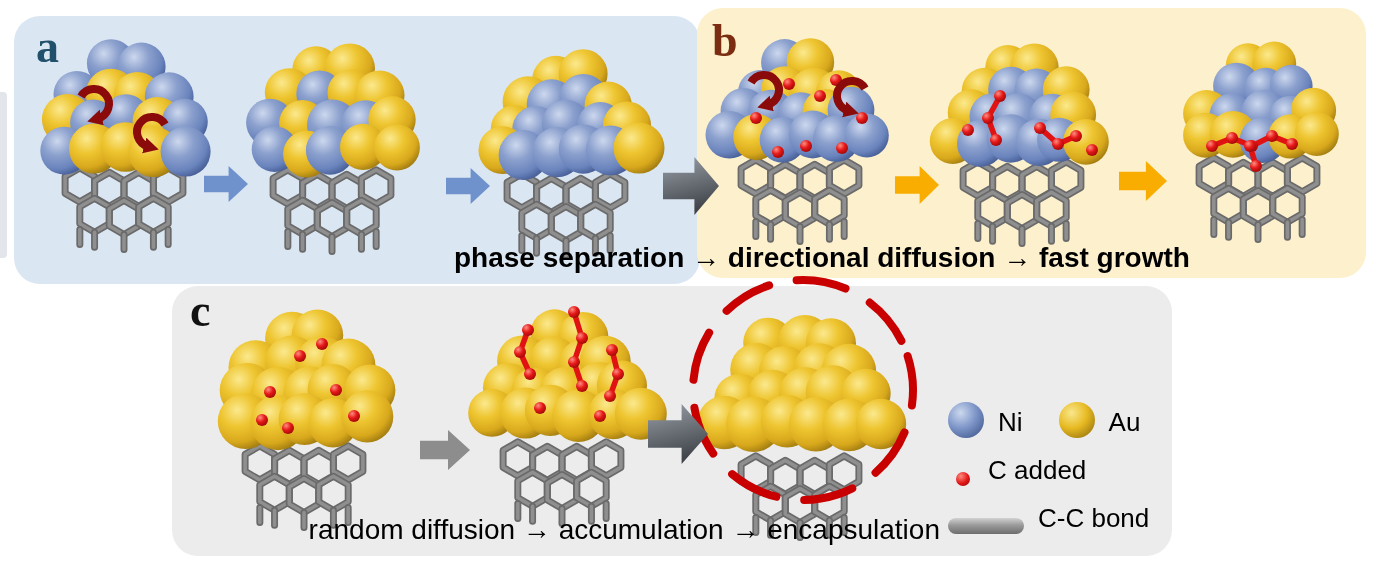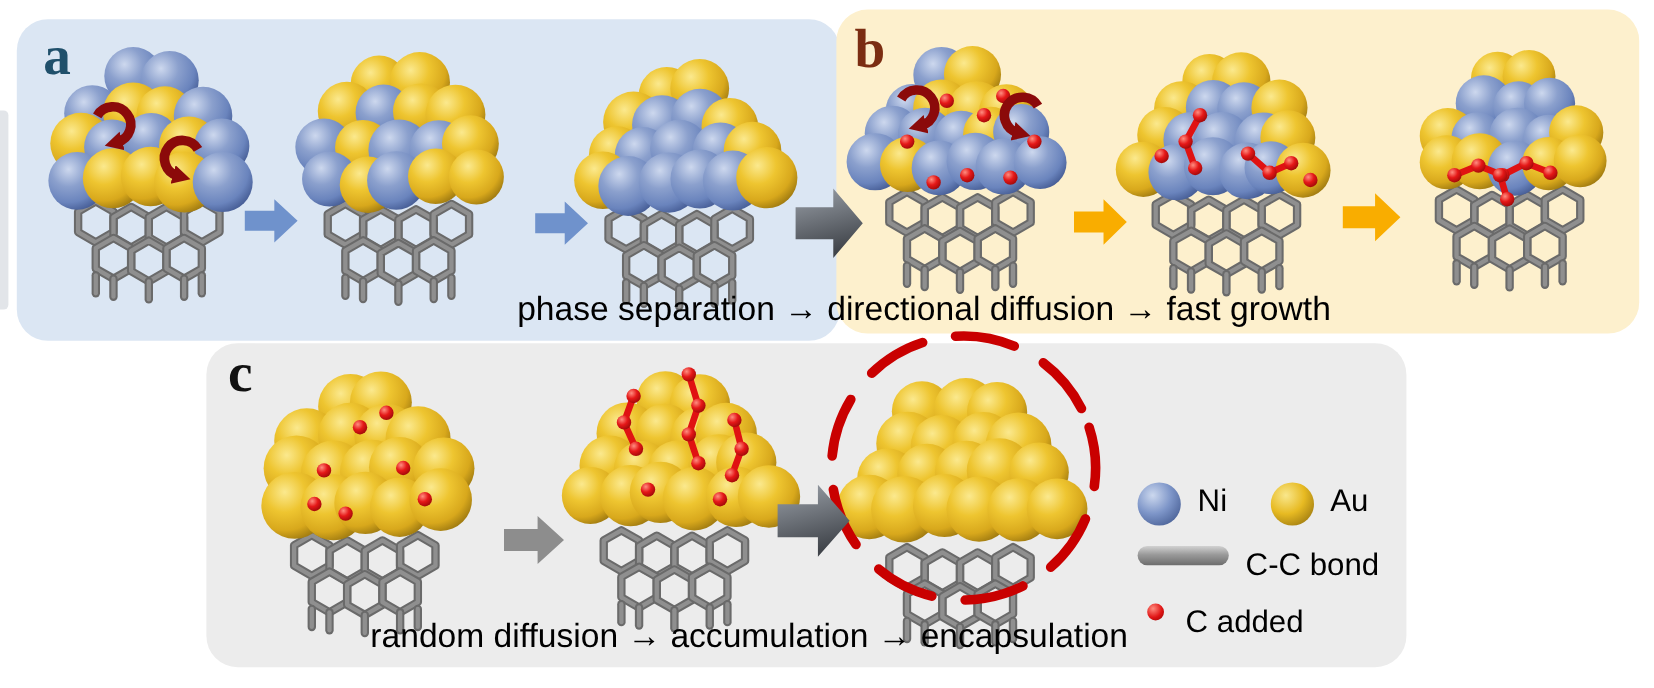--- a/index.html
+++ b/index.html
@@ -17,24 +17,24 @@
     position:absolute;z-index:3;font-family:"Liberation Serif", serif;
     font-weight:bold;font-size:46px;line-height:1;
   }
   .plabel-a{left:36px;top:24px;color:var(--label_a,#20506b);}
   .plabel-b{left:712px;top:18px;color:var(--label_b,#7b2d12);}
   .plabel-c{left:190px;top:288px;color:var(--label_c,#111111);}
   .caption{
     position:absolute;z-index:3;color:var(--caption_text,#000);
     font-size:28px;white-space:nowrap;text-align:center;
   }
-  .caption-ab{left:430px;top:242px;width:680px;}
+  .caption-ab{left:454px;top:242px;width:680px;font-weight:bold;}
   .caption-c{left:180px;top:514px;width:760px;text-align:right;}
   .legend{position:absolute;z-index:3;left:948px;top:402px;font-size:26px;color:#000;}
-  .lrow{display:flex;align-items:flex-start;margin-bottom:17px;}
+  .lrow{display:flex;align-items:flex-end;margin-bottom:17px;}
   .atom{width:36px;height:36px;border-radius:50%;flex:none;}
   .atom-ni{background:radial-gradient(circle at 35% 30%, #ccd8ee, #7d95c8 45%, #41588e 90%);margin-right:14px;}
   .atom-au{background:radial-gradient(circle at 35% 30%, #f9e78c, #e7ba22 45%, #95720e 90%);margin-left:36px;margin-right:14px;}
   .rod{
     width:76px;height:16px;border-radius:8px;flex:none;margin-right:14px;
     background:linear-gradient(180deg,#d2d2d2,#9a9a9a 45%,#6d6d6d);
   }
   .cdot{
     width:14px;height:14px;border-radius:50%;flex:none;margin-left:8px;margin-right:18px;
     background:radial-gradient(circle at 35% 30%, #ff8a7d, #e01414 55%, #8d0202);
@@ -643,20 +643,20 @@
 <div class="caption caption-c">random diffusion → accumulation → encapsulation</div>
 
 <div class="legend">
   <div class="lrow">
     <span class="atom atom-ni"></span>
     <span>Ni</span>
     <span class="atom atom-au"></span>
     <span>Au</span>
   </div>
   <div class="lrow">
+    <span class="cdot"></span>
+    <span>C added</span>
+  </div>
+  <div class="lrow">
     <span class="rod"></span>
     <span>C-C bond</span>
-  </div>
-  <div class="lrow">
-    <span class="cdot"></span>
-    <span>C added</span>
   </div>
 </div>
 
 </body></html>

